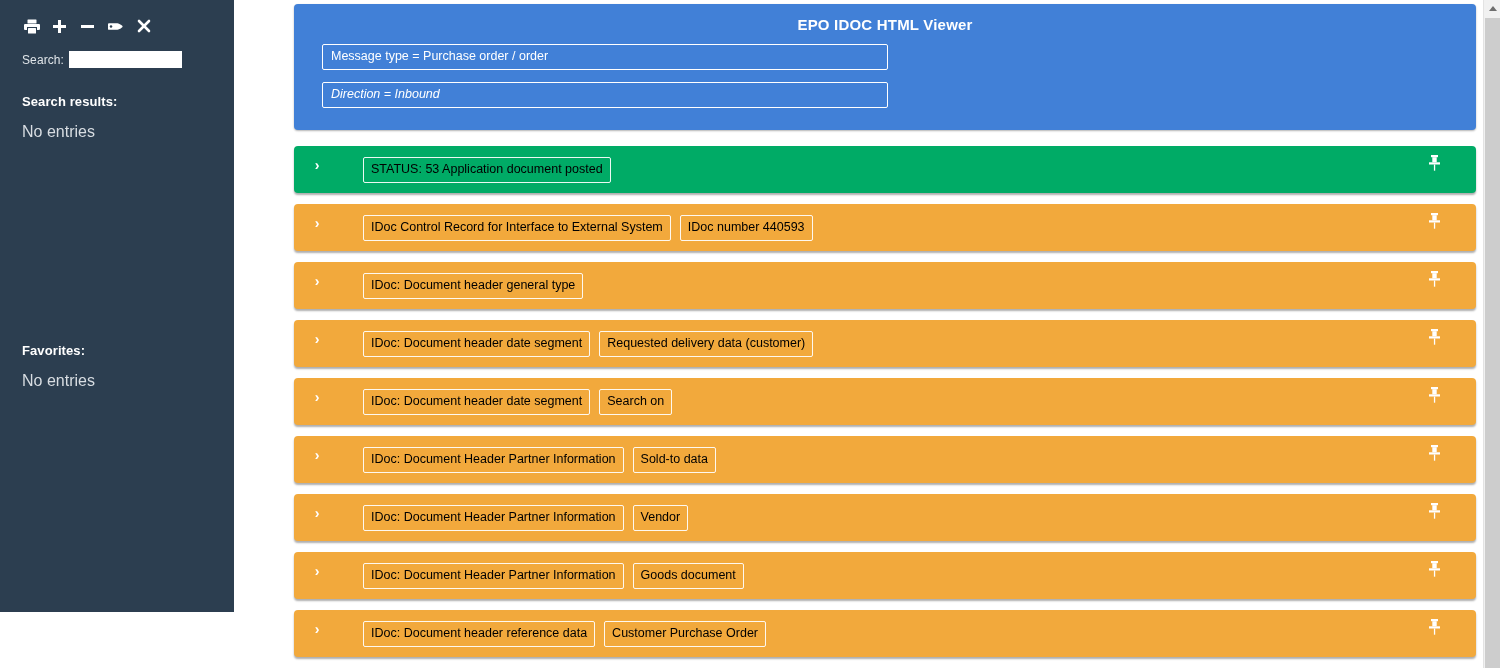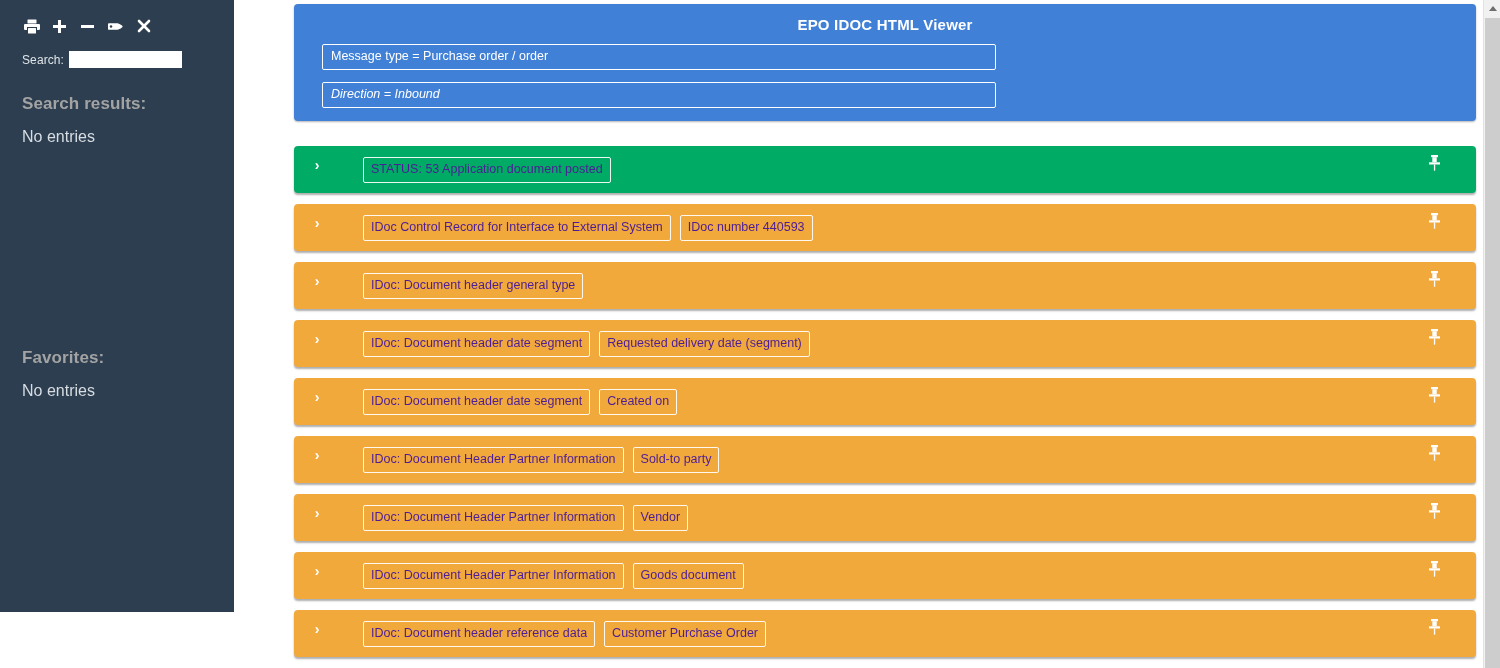--- a/index.html
+++ b/index.html
@@ -63,23 +63,23 @@
     background: #ffffff;
     font-size: 11px;
     font-family: "Liberation Sans", sans-serif;
     padding: 0 3px;
     outline: none;
     color: #222;
   }
 
   .side-heading {
     padding: 26px 0 0 22px;
-    font-size: 17px;
+    font-size: 13px;
     font-weight: bold;
-    color: #a3a3a3;
+    color: #ffffff;
     letter-spacing: .1px;
   }
   .side-empty {
     padding: 14px 0 0 22px;
     font-size: 16px;
     color: #d8dde2;
   }
   #favorites-block { margin-top: 176px; }
 
   
@@ -93,39 +93,39 @@
   }
 
   #content {
     padding-top: 4px;
   }
 
   
   #header-panel {
     background: #4180d7;
     border-radius: 4px;
-    padding: 9px 12px 13px 12px;
-    margin-bottom: 25px;
+    padding: 9px 12px 22px 12px;
+    margin-bottom: 16px;
     box-shadow: 0 1px 2px rgba(0,0,0,.30);
   }
   #header-title {
     text-align: center;
     color: #ffffff;
     font-size: 15px;
     font-weight: bold;
     letter-spacing: .2px;
     padding: 3px 0 11px 0;
   }
   .hdr-field {
     border: 1px solid #ffffff;
     border-radius: 2px;
     color: #ffffff;
     font-size: 12.5px;
     padding: 5px 8px 6px 8px;
-    width: 674px;
+    width: 566px;
     margin: 0 0 12px 16px;
     line-height: 1.05;
   }
   .hdr-field:last-child { margin-bottom: 0; font-style: italic; }
 
   
   .seg-row {
     position: relative;
     border-radius: 4px;
     margin-bottom: 11px;
@@ -153,21 +153,21 @@
 
   .seg-labels {
     display: flex;
     align-items: center;
     gap: 9px;
     margin-left: 23px;
   }
   .seg-tag {
     border: 1px solid rgba(255,255,255,.92);
     border-radius: 2px;
-    color: #4c1d95;
+    color: #000000;
     font-size: 12.5px;
     padding: 5px 7px 6px 7px;
     line-height: 1.05;
     white-space: nowrap;
   }
 
   .pin-icon {
     position: absolute;
     right: 34px;
     top: 9px;
@@ -319,51 +319,51 @@
                 <rect x="4.3" y="2.2" width="4.4" height="5.1"></rect>
                 <rect x="1" y="7.3" width="11" height="2.2"></rect>
                 <rect x="5.9" y="9.5" width="1.3" height="6.2"></rect>
               </svg>
             </div>
           </div>
           <div class="seg-row data">
             <div class="seg-chevron">›</div>
             <div class="seg-labels">
               <span class="seg-tag">IDoc: Document header date segment</span>
-              <span class="seg-tag">Requested delivery date (segment)</span>
+              <span class="seg-tag">Requested delivery data (customer)</span>
             </div>
             <div class="pin-icon">
               <svg width="13" height="16" viewBox="0 0 13 16" fill="#ffffff">
                 <rect x="3" y="0" width="7" height="2.2"></rect>
                 <rect x="4.3" y="2.2" width="4.4" height="5.1"></rect>
                 <rect x="1" y="7.3" width="11" height="2.2"></rect>
                 <rect x="5.9" y="9.5" width="1.3" height="6.2"></rect>
               </svg>
             </div>
           </div>
           <div class="seg-row data">
             <div class="seg-chevron">›</div>
             <div class="seg-labels">
               <span class="seg-tag">IDoc: Document header date segment</span>
-              <span class="seg-tag">Created on</span>
+              <span class="seg-tag">Search on</span>
             </div>
             <div class="pin-icon">
               <svg width="13" height="16" viewBox="0 0 13 16" fill="#ffffff">
                 <rect x="3" y="0" width="7" height="2.2"></rect>
                 <rect x="4.3" y="2.2" width="4.4" height="5.1"></rect>
                 <rect x="1" y="7.3" width="11" height="2.2"></rect>
                 <rect x="5.9" y="9.5" width="1.3" height="6.2"></rect>
               </svg>
             </div>
           </div>
           <div class="seg-row data">
             <div class="seg-chevron">›</div>
             <div class="seg-labels">
               <span class="seg-tag">IDoc: Document Header Partner Information</span>
-              <span class="seg-tag">Sold-to party</span>
+              <span class="seg-tag">Sold-to data</span>
             </div>
             <div class="pin-icon">
               <svg width="13" height="16" viewBox="0 0 13 16" fill="#ffffff">
                 <rect x="3" y="0" width="7" height="2.2"></rect>
                 <rect x="4.3" y="2.2" width="4.4" height="5.1"></rect>
                 <rect x="1" y="7.3" width="11" height="2.2"></rect>
                 <rect x="5.9" y="9.5" width="1.3" height="6.2"></rect>
               </svg>
             </div>
           </div>

